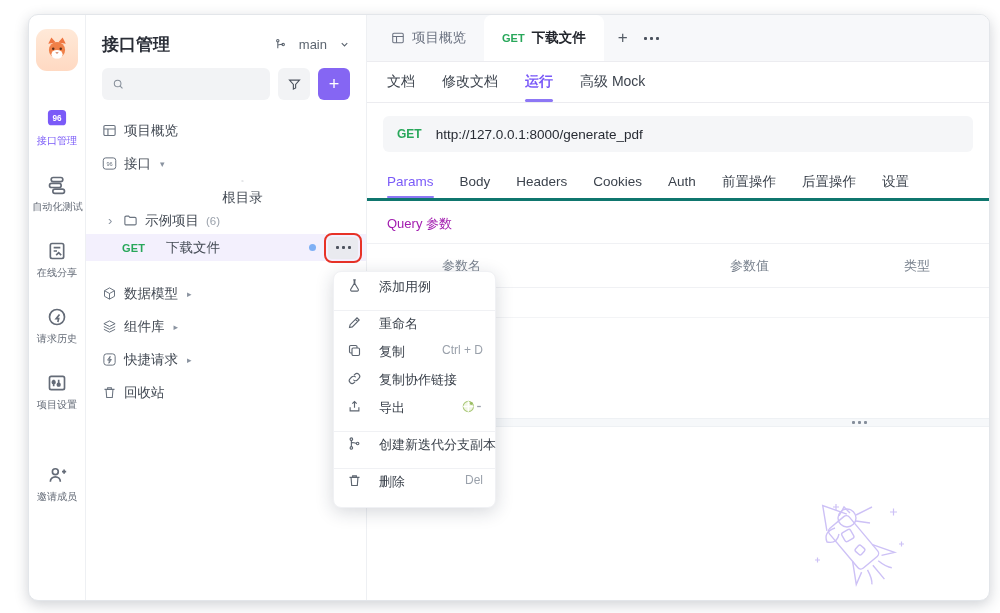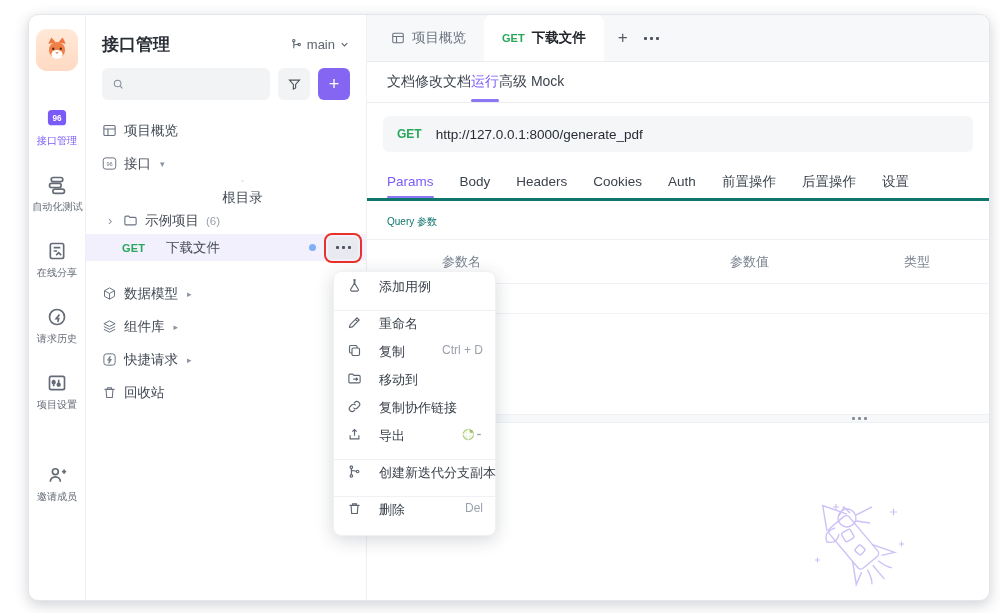--- a/index.html
+++ b/index.html
@@ -20,21 +20,21 @@
   .rail-item.active { color:#7A5AF8; }
   .rail-item svg { display:block; }
   .rail-spacer { flex:1; }
   .invite { margin-bottom:96px;align-items:center; }
 
   
   .sidebar { width:281px; border-right:1px solid #eef0f3; flex-shrink:0; padding-top:14px;
     position:relative; background:#fff; }
   .sb-head { display:flex; align-items:center; justify-content:space-between; padding:4px 16px 12px; }
   .sb-title { font-size:17px; font-weight:600; color:#2a2e37; }
-  .branch { display:flex; align-items:center; gap:4px; color:#5c6570; font-size:13px; cursor:pointer; }
+  .branch { display:flex; align-items:center; gap:12px; color:#5c6570; font-size:13px; cursor:pointer; }
   .search-row { display:flex; gap:8px; padding:0 16px; margin-bottom:14px; }
   .search-box { flex:1; height:32px; background:#f2f3f5; border:none; border-radius:6px;
     display:flex; align-items:center; padding:0 10px; gap:6px; }
   .search-box input { border:none; background:transparent; outline:none; width:100%; font-size:13px; }
   .sq-btn { width:32px; height:32px; border-radius:6px; background:#f2f3f5; border:none;
     display:flex; align-items:center; justify-content:center; cursor:pointer; }
   .sq-btn.plus { background:#8566f3; color:#fff; font-size:18px; line-height:1; }
   .tree { font-size:13.5px; color:#434a54; }
   .row { height:27px; display:flex; align-items:center; gap:7px; padding-left:16px; cursor:pointer; position:relative; }
   .row.section { height:33px; }
@@ -59,36 +59,36 @@
   .tabbar { height:47px; background:#f7f8fa; border-bottom:1px solid #ececf0;
     display:flex; align-items:stretch; padding-left:6px; flex-shrink:0; }
   .tab { display:flex; align-items:center; gap:7px; padding:0 18px; color:#6b7280; font-size:13.5px; cursor:pointer; }
   .tab.active { background:#fff; border-radius:8px 8px 0 0; color:#23262d; font-weight:600; }
   .tab .tmethod { font-size:11px; font-weight:700; color:#28a75a; }
   .tab-tools { display:flex; align-items:center; gap:16px; padding-left:14px; color:#555c66; }
   .icon-btn { background:none; border:none; cursor:pointer; color:#555c66; font-size:17px;
     display:flex; align-items:center; gap:3px; }
   .dots { display:flex; gap:3px; }
   .doc-tabs { height:41px; border-bottom:1px solid #ececf0; display:flex; align-items:center;
-    padding:0 20px; font-size:14px; color:#3c434d; flex-shrink:0; }
+    gap:27px; padding:0 20px; font-size:14px; color:#3c434d; flex-shrink:0; }
   .doc-tab { cursor:pointer; height:100%; display:flex; align-items:center; position:relative; }
-  .doc-tab.active { color:#7A5AF8; }
+  .doc-tab.active { color:#7A5AF8;font-weight:bold; }
   .doc-tab.active:after { content:""; position:absolute; left:0; right:0; bottom:0; height:3px;
     background:#8d77f5; border-radius:2px; }
   .url-bar { margin:13px 16px; height:36px; background:#f5f6f8; border-radius:6px;
     display:flex; align-items:center; gap:14px; padding:0 14px; flex-shrink:0; }
   .url-method { font-size:12px; font-weight:700; color:#28a75a; }
   .url-text { font-size:13.5px; color:#272b33; }
   .req-tabs { height:36px; border-bottom:3px solid #0f766e; display:flex; align-items:flex-start;
     gap:26px; padding:0 20px; font-size:13.5px; color:#3c434d; flex-shrink:0; }
   .req-tab { cursor:pointer; height:100%; display:flex; align-items:center; position:relative; }
   .req-tab.active { color:#7A5AF8; }
   .req-tab.active:after { content:""; position:absolute; left:0; right:0; bottom:0; height:2.5px;
     background:#8d77f5; border-radius:2px; }
-  .query-label { padding:14px 20px 10px; font-size:10px; color:#0f766e; }
+  .query-label { padding:14px 20px 10px; font-size:13px; color:#a21caf; }
   .ptable-head { display:grid; grid-template-columns:288px 1fr 85px; padding-left:75px;
     height:45px; align-items:center; border-top:1px solid #f0f1f4; border-bottom:1px solid #f0f1f4;
     color:#79828e; font-size:13px; }
   .ptable-add { height:30px; display:flex; align-items:center; padding-left:75px;
     color:#c3c9d2; font-size:13px; border-bottom:1px solid #f3f4f6; cursor:text; }
   .resp-spacer { height:100px; }
   .splitter { height:9px; background:#f6f8fa; border-top:1px solid #eef1f4; border-bottom:1px solid #eef1f4;
     position:relative; cursor:row-resize; }
   .split-handle { position:absolute; left:78%; top:2px; display:flex; gap:3px; }
   .split-handle i { background:#858e9b; }
@@ -415,29 +415,20 @@
           <rect x="8" y="8" width="12" height="12" rx="2"></rect>
           <path d="M16 8V6a2 2 0 0 0-2-2H6a2 2 0 0 0-2 2v8a2 2 0 0 0 2 2h2"></path>
         </svg>
       </span>
     <span class="mi-label">复制</span>
     <span class="shortcut">Ctrl + D</span>
   </div>
   <div class="menu-item">
     <span class="micon">
         <svg width="15" height="15" viewBox="0 0 24 24" fill="none" stroke="currentColor" stroke-width="1.8">
-          <path d="M3 7a2 2 0 0 1 2-2h4l2 2h8a2 2 0 0 1 2 2v8a2 2 0 0 1-2 2H5a2 2 0 0 1-2-2z"></path>
-          <path d="M10 13h7M14.5 10.5L17 13l-2.5 2.5"></path>
-        </svg>
-      </span>
-    <span class="mi-label">移动到</span>
-  </div>
-  <div class="menu-item">
-    <span class="micon">
-        <svg width="15" height="15" viewBox="0 0 24 24" fill="none" stroke="currentColor" stroke-width="1.8">
           <path d="M10 14a4.5 4.5 0 0 0 6.4.4l2.6-2.6a4.5 4.5 0 1 0-6.4-6.4l-1.4 1.4"></path>
           <path d="M14 10a4.5 4.5 0 0 0-6.4-.4L5 12.2a4.5 4.5 0 1 0 6.4 6.4l1.4-1.4"></path>
         </svg>
       </span>
     <span class="mi-label">复制协作链接</span>
   </div>
   <div class="menu-item">
     <span class="micon">
         <svg width="15" height="15" viewBox="0 0 24 24" fill="none" stroke="currentColor" stroke-width="1.8">
           <path d="M12 14V4M8.5 7.5L12 4l3.5 3.5"></path>

